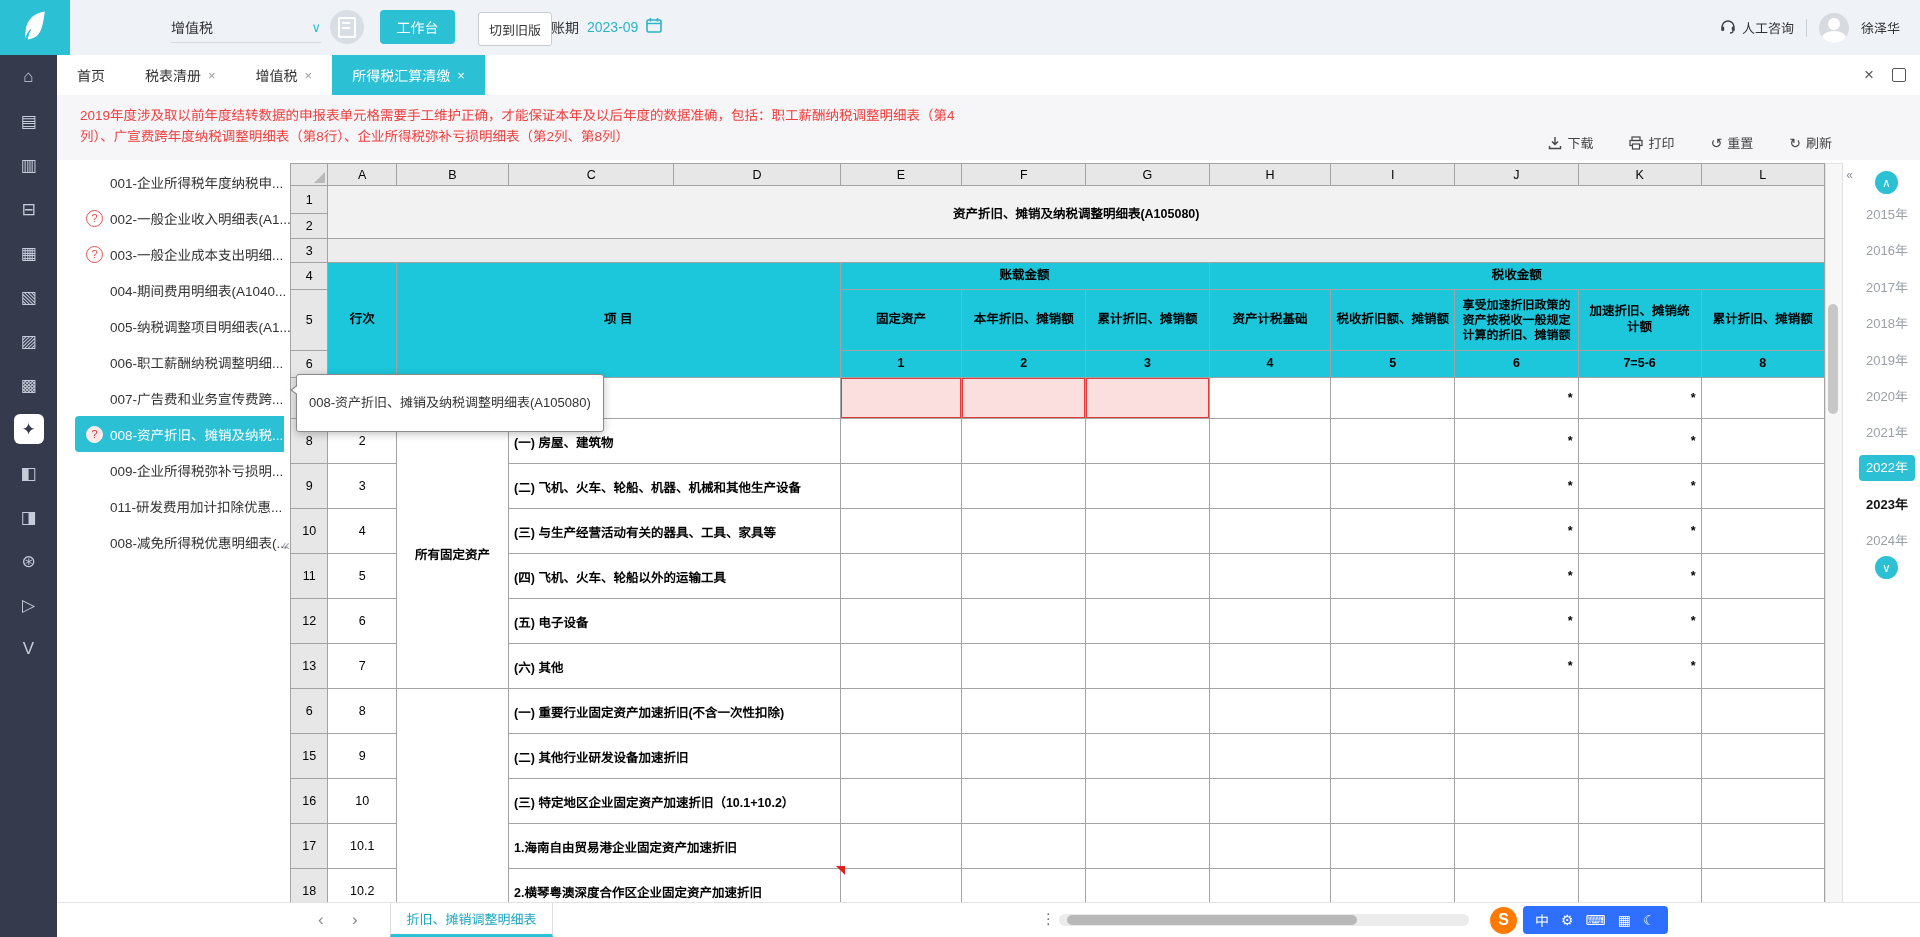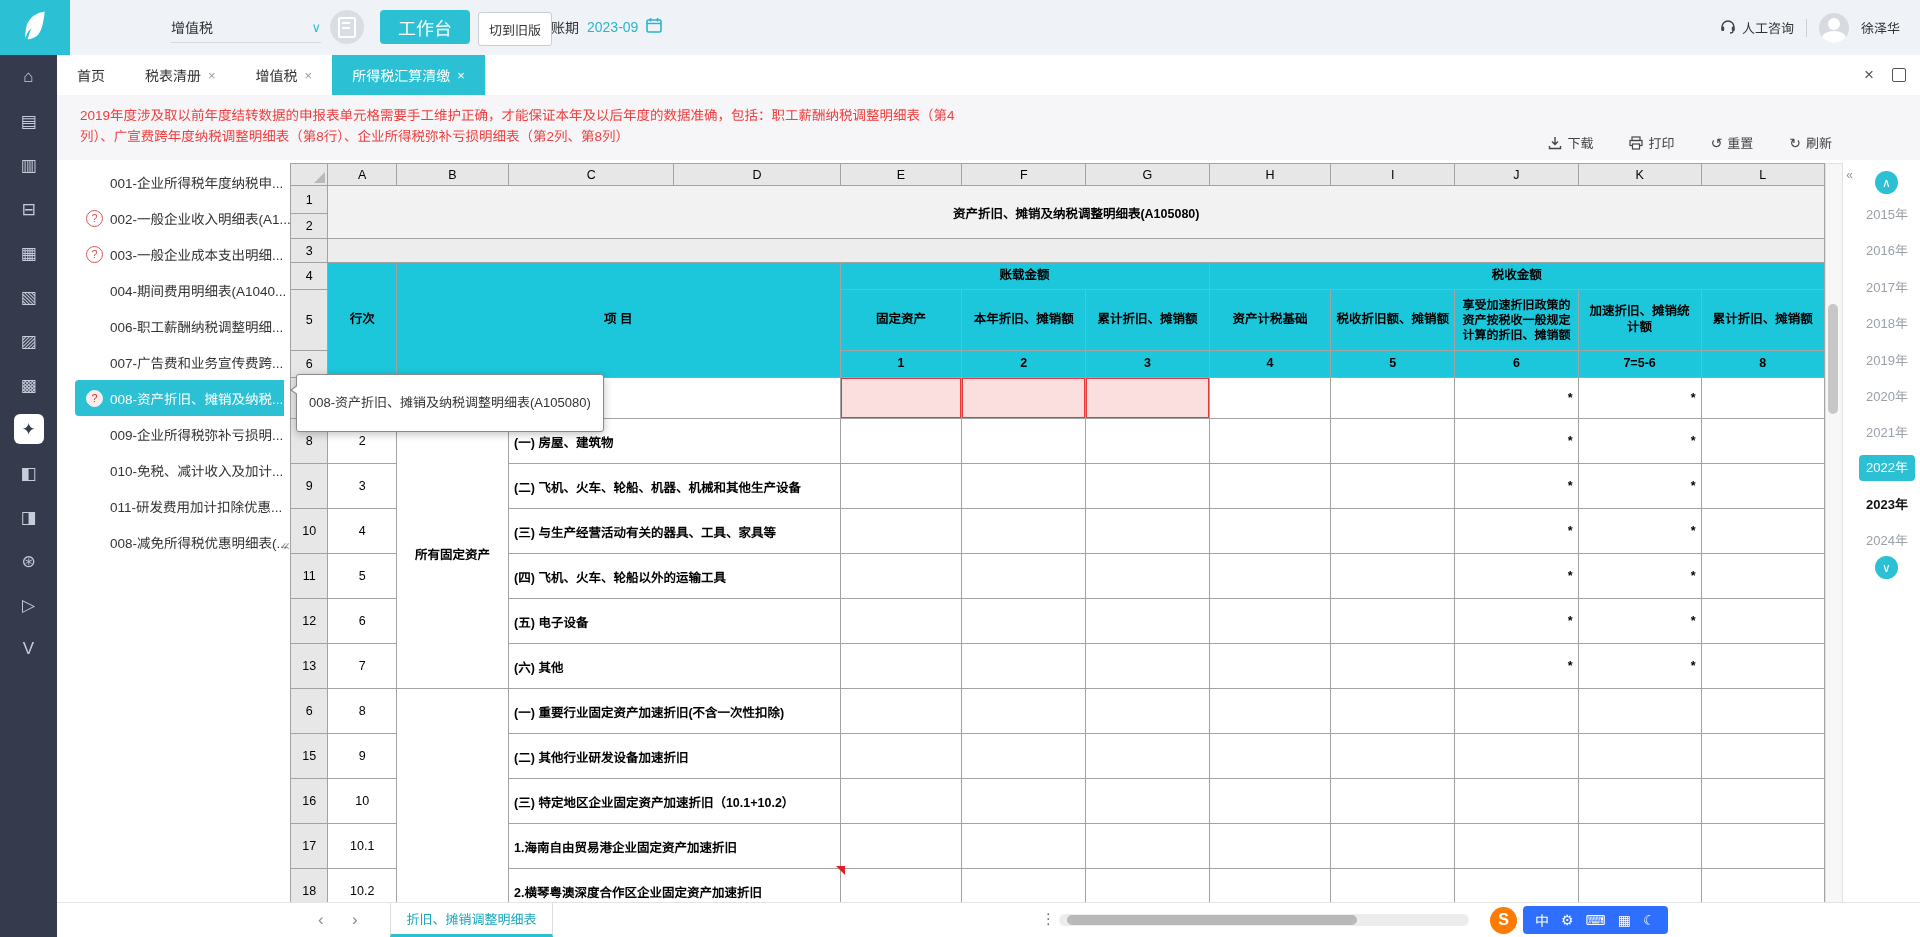--- a/index.html
+++ b/index.html
@@ -9,21 +9,21 @@
   
   .topbar{position:absolute;left:0;top:0;width:1920px;height:55px;background:#eff3f8;border-bottom:1px solid #e3e8ee;}
   .logo{position:absolute;left:0;top:0;width:70px;height:55px;background:#2bc0d4;display:flex;align-items:center;justify-content:center;}
   .dropdown{position:absolute;left:171px;top:12px;width:150px;height:30px;border-bottom:1px solid #d4dae2;display:flex;align-items:center;justify-content:space-between;cursor:pointer;}
   .dropdown .val{font-size:14px;color:#333;}
   .dropdown .chev{color:#2bc0d4;font-size:13px;}
   .circlebtn{position:absolute;left:330px;top:10px;width:34px;height:34px;border-radius:50%;background:#d9dee5;display:flex;align-items:center;justify-content:center;}
   .circlebtn .clip{width:14px;height:17px;border:2px solid #fff;border-radius:2px;position:relative;}
   .circlebtn .clip:before{content:"";position:absolute;left:2px;top:3px;width:8px;height:2px;background:#fff;}
   .circlebtn .clip:after{content:"";position:absolute;left:2px;top:8px;width:8px;height:2px;background:#fff;}
-  .btn-teal{position:absolute;left:380px;top:10px;width:90px;height:34px;background:#2bc0d4;color:#fff;font-size:18px;border:none;border-radius:4px;display:flex;align-items:center;justify-content:center;cursor:pointer;}
+  .btn-teal{position:absolute;left:380px;top:10px;width:75px;height:34px;background:#2bc0d4;color:#fff;font-size:14px;border:none;border-radius:4px;display:flex;align-items:center;justify-content:center;cursor:pointer;}
   .btn-ghost{position:absolute;left:478px;top:12px;height:30px;padding:16px 10px;background:#fff;color:#333;font-size:13px;border:1px solid #c8cdd4;border-radius:3px;display:flex;align-items:center;cursor:pointer;}
   .period{position:absolute;left:551px;top:12px;height:30px;display:flex;align-items:center;gap:8px;}
   .period .plabel{font-size:14px;color:#333;}
   .period .pval{font-size:14px;color:#2bb4c9;cursor:pointer;}
   .topright{position:absolute;right:20px;top:0;height:55px;display:flex;align-items:center;gap:12px;}
   .support{display:flex;align-items:center;gap:6px;font-size:13px;color:#333;cursor:pointer;}
   .tdivider{width:1px;height:18px;background:#c9cfd7;}
   .avatar{width:30px;height:30px;border-radius:50%;background:#d7dbe0;position:relative;overflow:hidden;}
   .avatar:before{content:"";position:absolute;left:9px;top:5px;width:12px;height:12px;border-radius:50%;background:#fff;}
   .avatar:after{content:"";position:absolute;left:3px;top:18px;width:24px;height:14px;border-radius:50%;background:#fff;}
@@ -269,34 +269,34 @@
         <span>002-一般企业收入明细表(A1...</span>
       </div>
     <div class="sitem">
         <span class="q">?</span>
         <span>003-一般企业成本支出明细...</span>
       </div>
     <div class="sitem">
         <span>004-期间费用明细表(A1040...</span>
       </div>
     <div class="sitem">
+        <span>005-纳税调整项目明细表(A1...</span>
+      </div>
+    <div class="sitem">
         <span>006-职工薪酬纳税调整明细...</span>
       </div>
     <div class="sitem">
         <span>007-广告费和业务宣传费跨...</span>
       </div>
     <div class="sitem sel">
         <span class="q">?</span>
         <span>008-资产折旧、摊销及纳税...</span>
       </div>
     <div class="sitem">
         <span>009-企业所得税弥补亏损明...</span>
-      </div>
-    <div class="sitem">
-        <span>010-免税、减计收入及加计...</span>
       </div>
     <div class="sitem">
         <span>011-研发费用加计扣除优惠...</span>
       </div>
     <div class="sitem">
         <span>008-减免所得税优惠明细表(...</span>
       </div>
   </div>
   <div class="collapse-tab">«</div>
 

